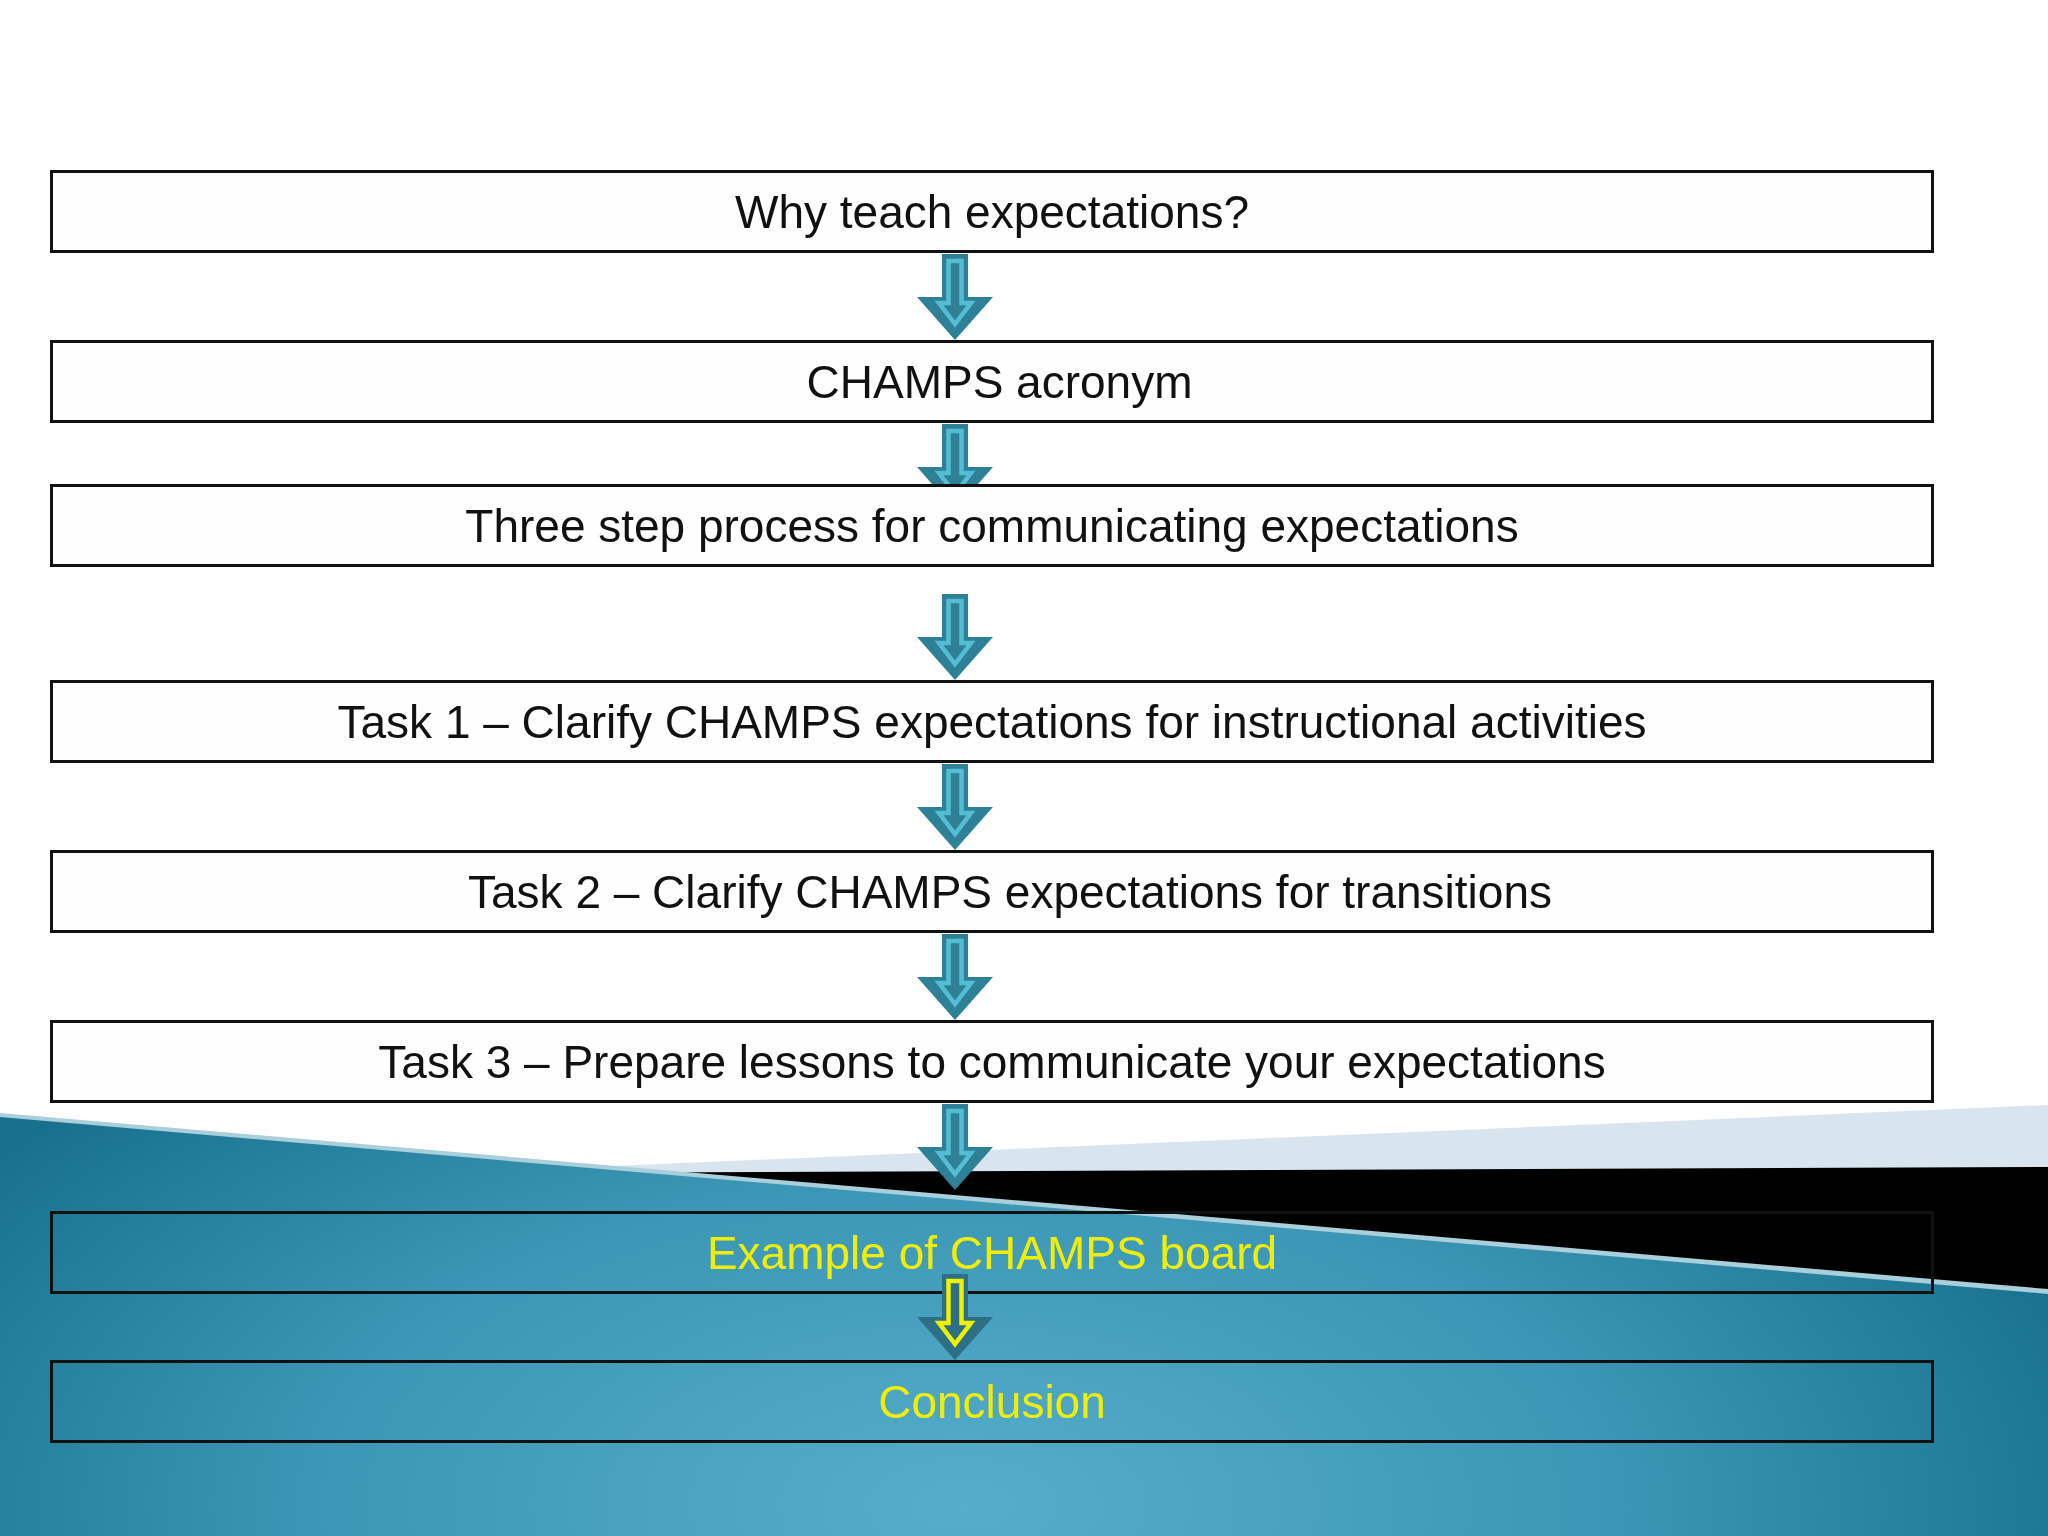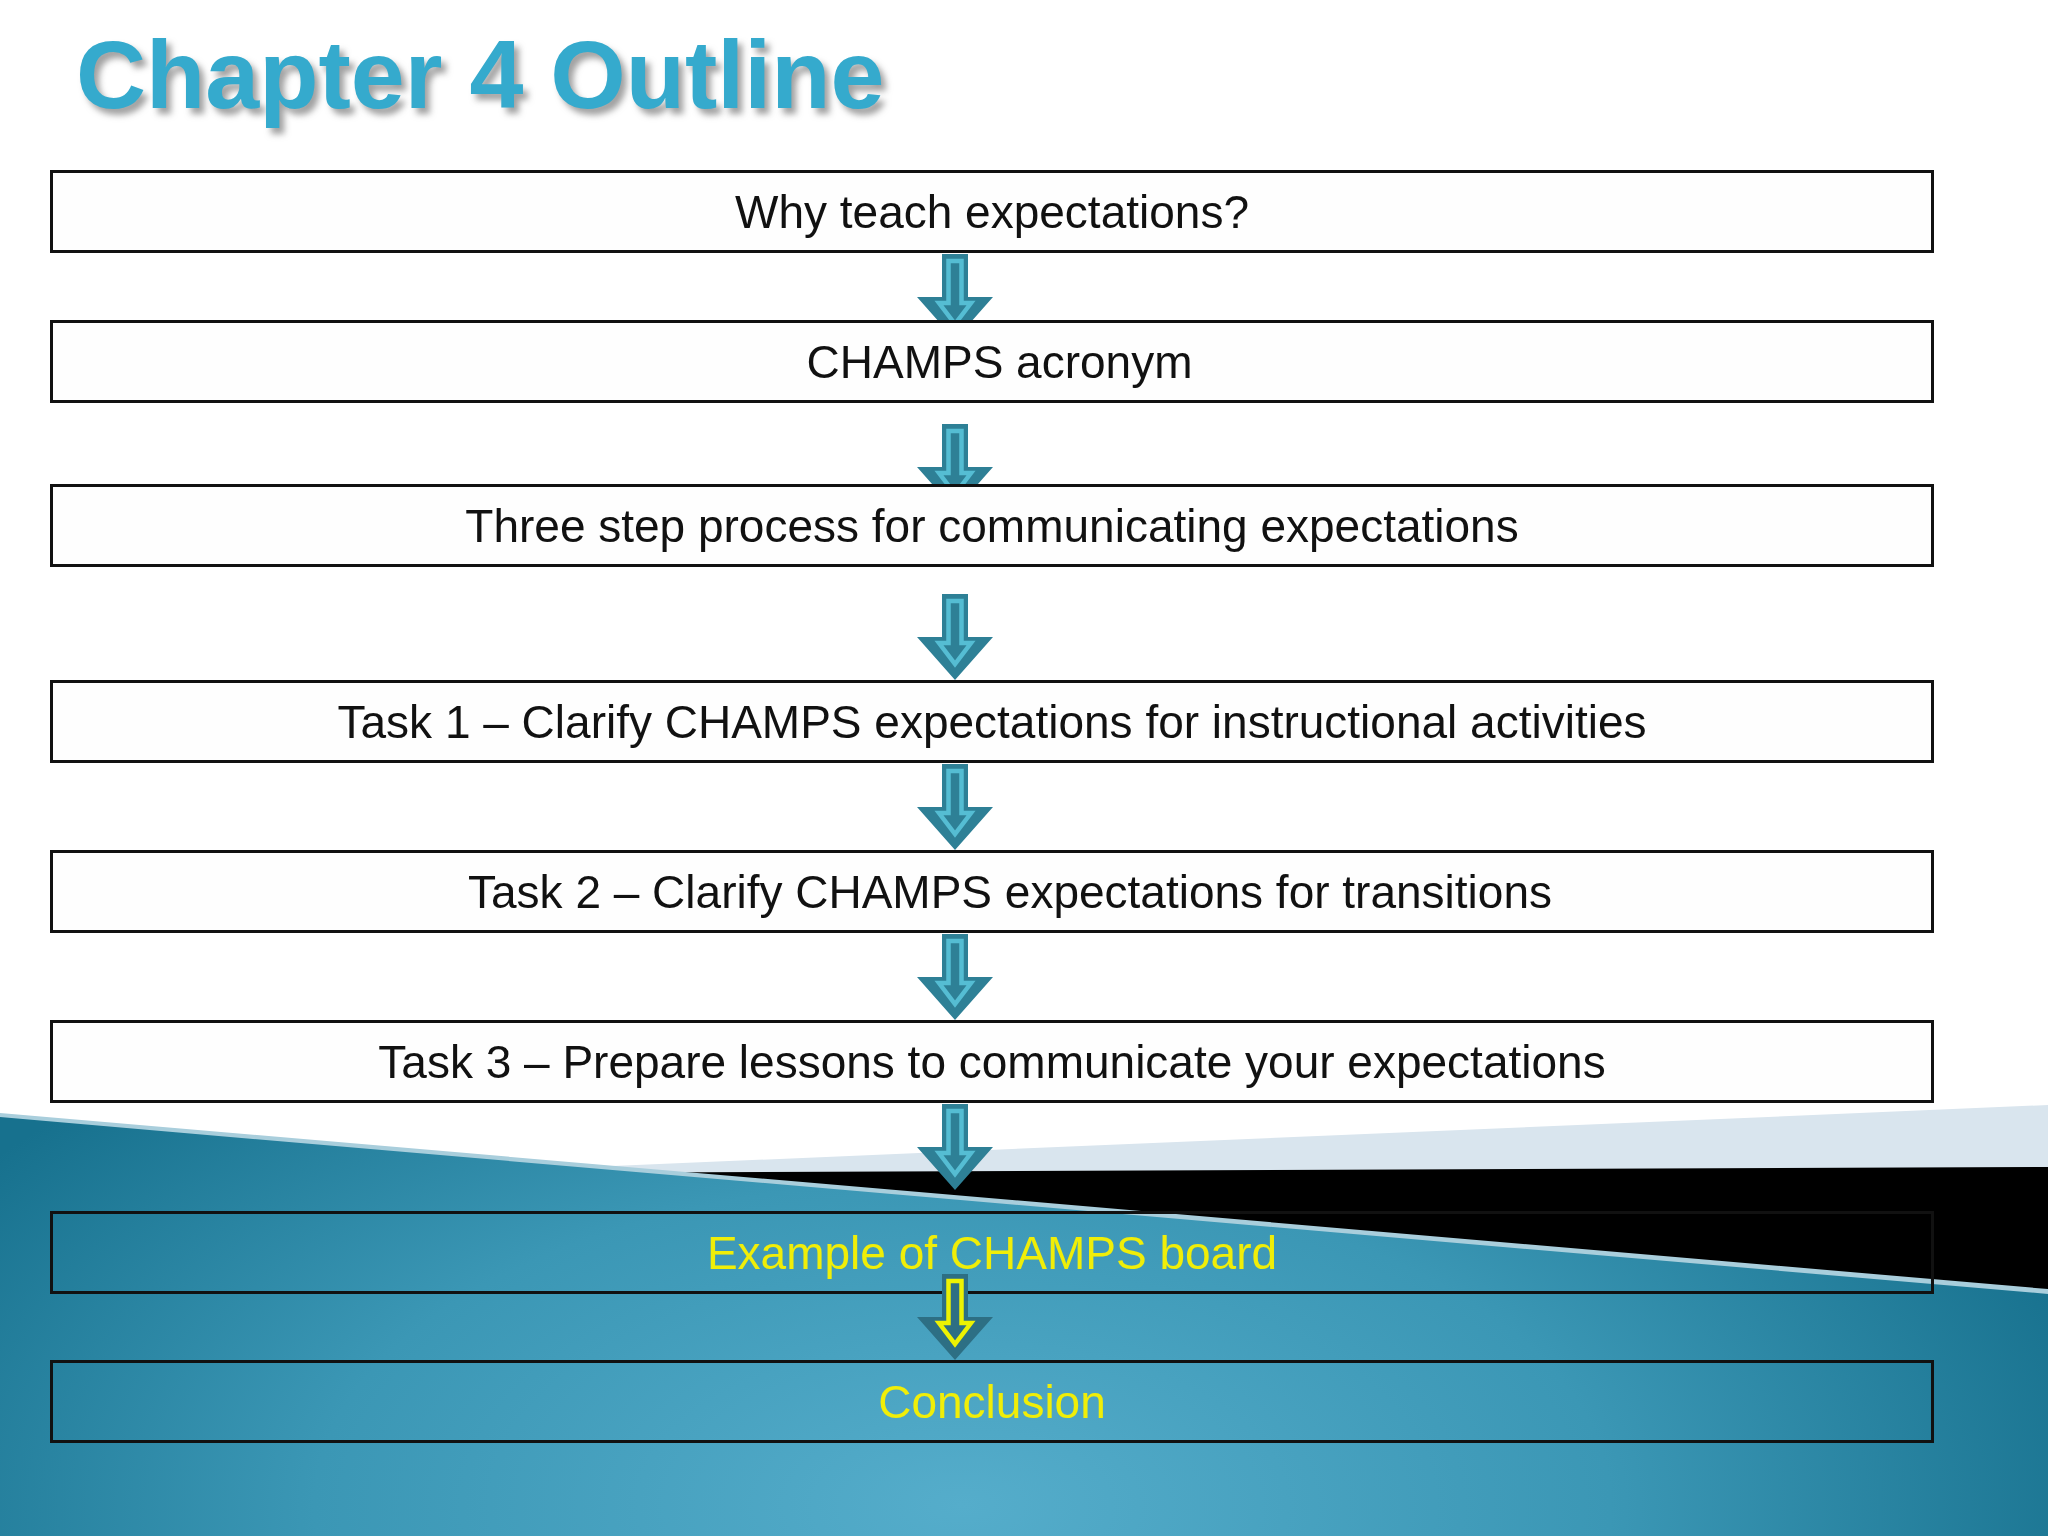--- a/index.html
+++ b/index.html
@@ -48,33 +48,32 @@
 </head>
 <body>
 
 <div class="slide">
 
   <div class="band band-light"></div>
   <div class="band band-black"></div>
   <div class="band teal-edge"></div>
   <div class="band teal-wedge"></div>
 
-  <h1 class="title">Chapter 4 Outline</h1>
 
   <div>
     <div class="box" style="top: 170px; background: var(--box-fill);">
       <span class="box-label" style="color: rgb(17, 17, 17);">Why teach expectations?</span>
     </div>
   <div class="arrow" style="top: 254px;">
         <svg width="80" height="86" viewBox="0 0 80 86">
           <path d="M27 0 H53 V43 H78 L40 86 L2 43 H27 Z" fill="#2E8096"></path>
           <path d="M33.5 7 H46.5 V49 H56 L40 70 L24 49 H33.5 Z" fill="none" stroke="#55BDD3" stroke-width="4.5"></path>
         </svg>
       </div>
-    <div class="box" style="top: 320px; background: var(--box-fill); padding-left: 15px;">
+    <div class="box" style="top: 340px; background: var(--box-fill); padding-left: 15px;">
       <span class="box-label" style="color: rgb(17, 17, 17);">CHAMPS acronym</span>
     </div>
   <div class="arrow" style="top: 424px;">
         <svg width="80" height="86" viewBox="0 0 80 86">
           <path d="M27 0 H53 V43 H78 L40 86 L2 43 H27 Z" fill="#2E8096"></path>
           <path d="M33.5 7 H46.5 V49 H56 L40 70 L24 49 H33.5 Z" fill="none" stroke="#55BDD3" stroke-width="4.5"></path>
         </svg>
       </div>
     <div class="box" style="top: 484px; background: var(--box-fill);">
       <span class="box-label" style="color: rgb(17, 17, 17);">Three step process for communicating expectations</span>

